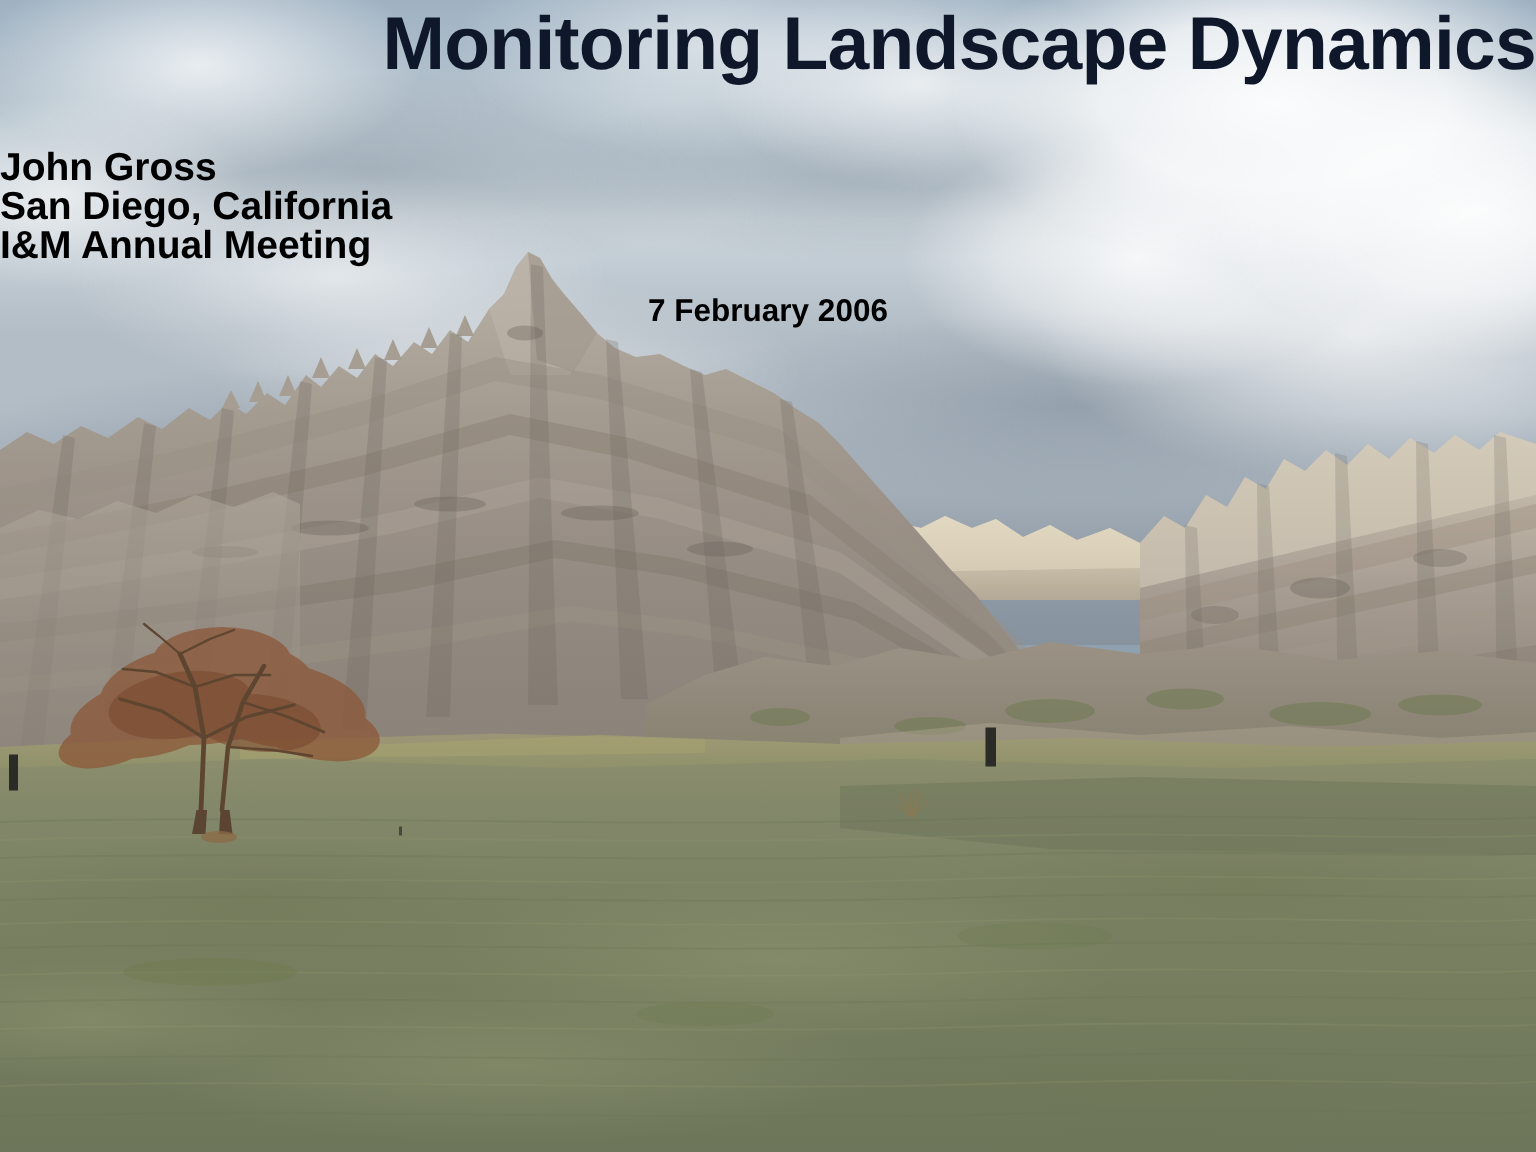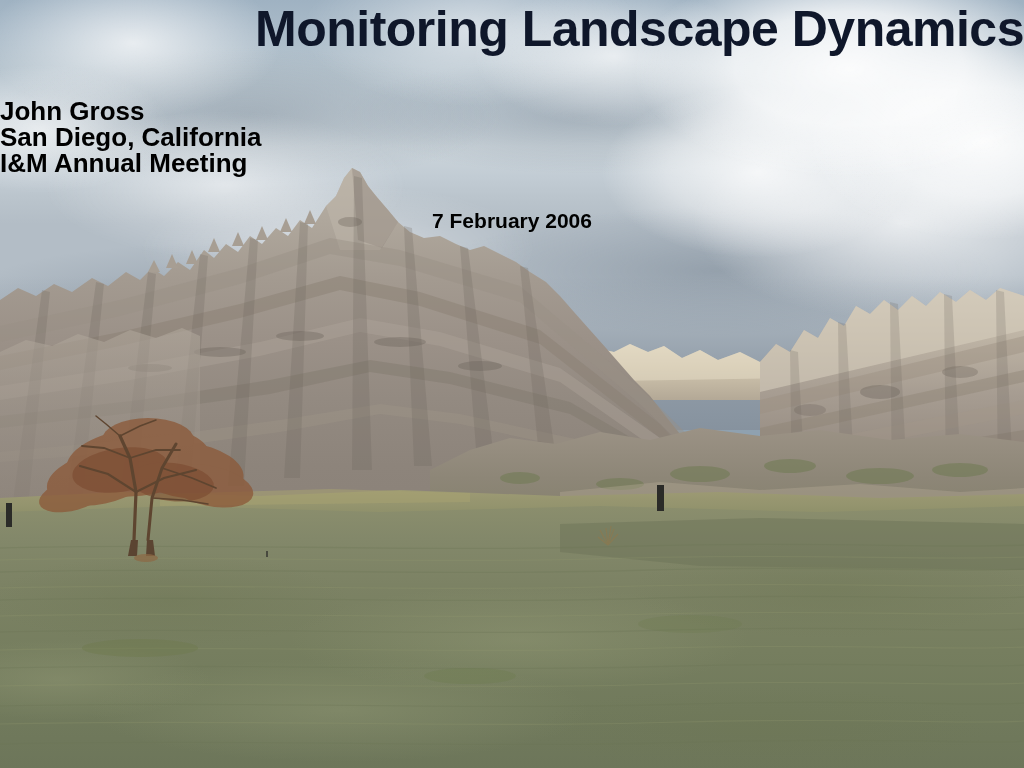--- a/index.html
+++ b/index.html
@@ -134,21 +134,20 @@
     position: absolute;
     top: 196px;
     left: 0;
     width: 100%;
     text-align: center;
     font-size: 21px;
     font-weight: bold;
     color: #000;
     font-family: "Liberation Sans", sans-serif;
     white-space: nowrap;
-    margin-top: 13px;
   }
 </style>
 </head>
 <body>
 
 <div id="slide">
 
   <div class="layer" id="sky"></div>
   <div class="layer" id="clouds"></div>
   <div class="layer" id="skyband"></div>

